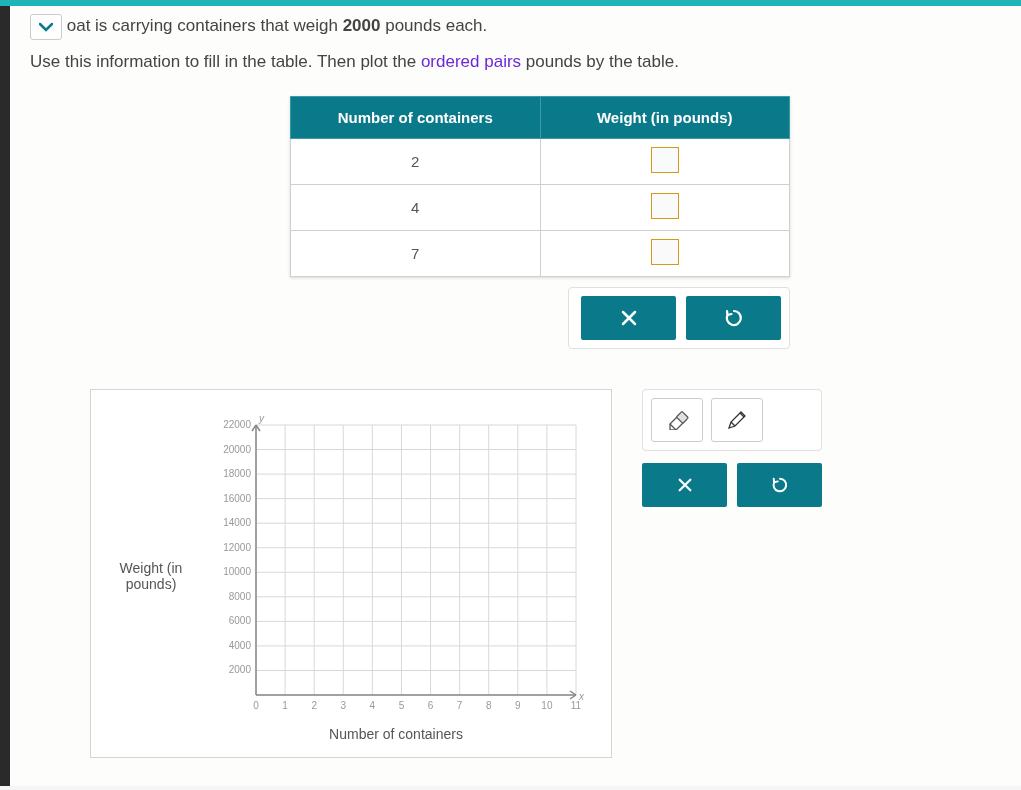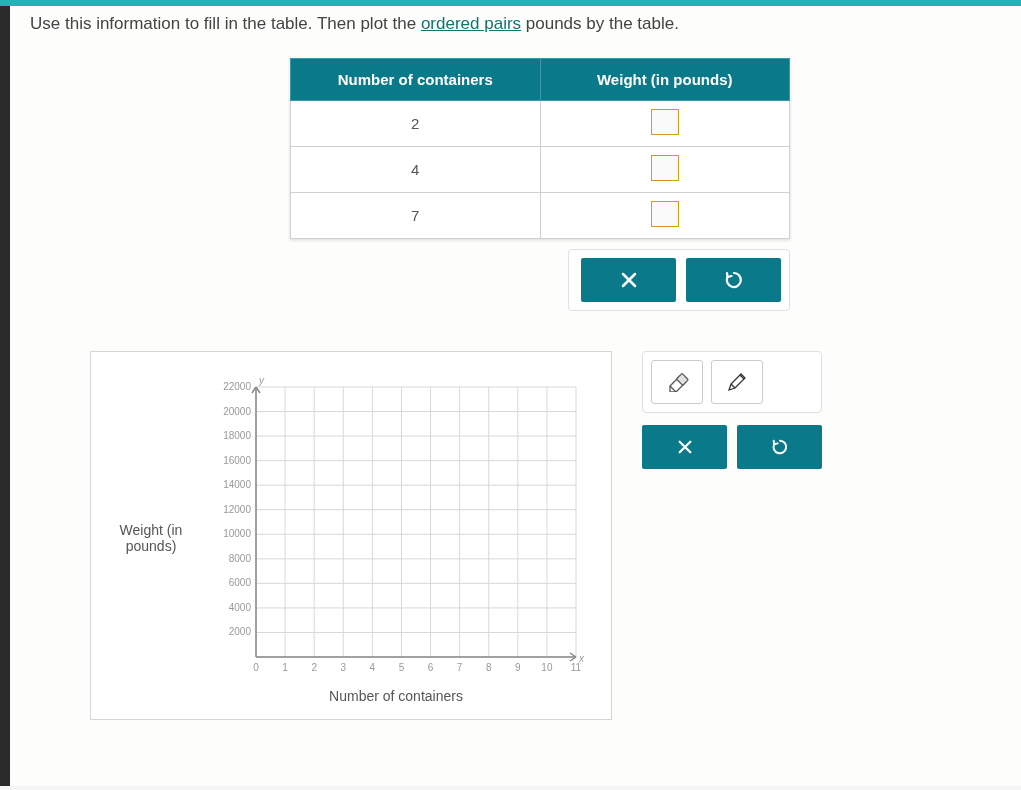--- a/index.html
+++ b/index.html
@@ -41,22 +41,21 @@
       font-size: 17px;
       color: #444;
       margin-bottom: 12px;
     }
     .problem-line2 {
       font-size: 17px;
       color: #444;
       margin-bottom: 24px;
     }
     .problem-line2 .link {
-      color: #0f766e;
-      text-decoration: underline;
+      color: #6d28d9;
       cursor: pointer;
     }
     .bold-num { font-weight: bold; }
     .table-section {
       margin-left: 260px;
       width: 500px;
     }
     .data-table {
       border-collapse: collapse;
       width: 100%;
@@ -180,20 +179,28 @@
     .tool-row2 .teal-btn {
       width: 85px;
       height: 44px;
     }
   </style>
 </head>
 <body>
 
 <div class="top-bar"></div>
 <div class="content">
+  <div class="problem-line1">
+    <span class="expand-btn">
+      <svg width="14" height="10" viewBox="0 0 14 10">
+          <path d="M1 2 L7 8 L13 2" stroke="#0a7a8a" stroke-width="2.5" fill="none" stroke-linecap="round"></path>
+        </svg>
+    </span>
+    <span>oat is carrying containers that weigh </span><span class="bold-num">2000</span><span> pounds each.</span>
+  </div>
   <div class="problem-line2">
     <span>Use this information to fill in the table. Then plot the </span><span class="link">ordered pairs</span><span> pounds by the table.</span>
   </div>
 
   <div class="table-section">
     <table class="data-table">
       <thead>
         <tr>
           <th>Number of containers</th>
           <th>Weight (in pounds)</th>

